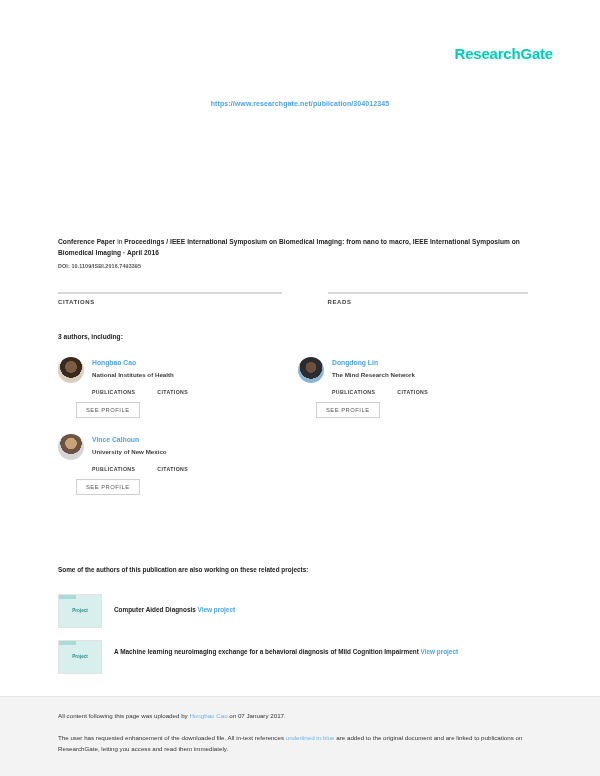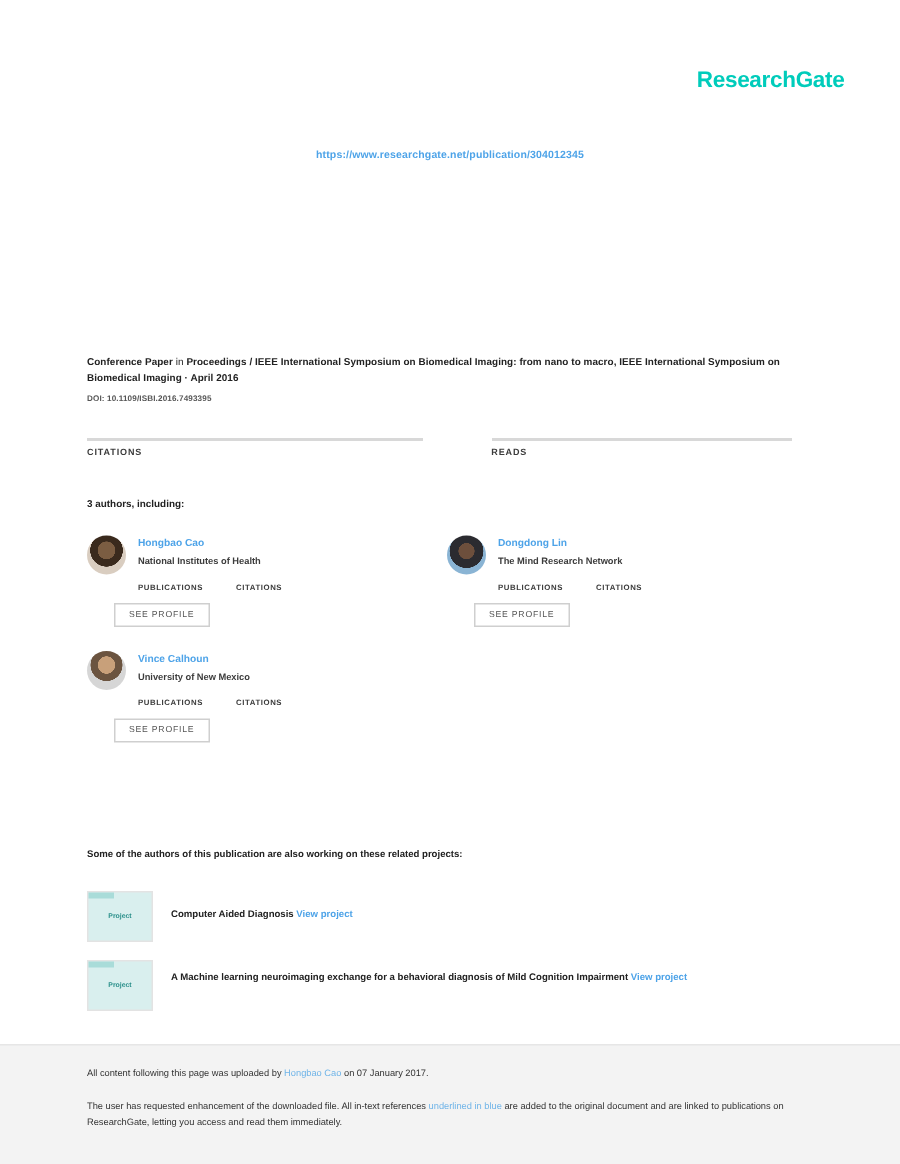--- a/index.html
+++ b/index.html
@@ -21,21 +21,21 @@
     width: 600px;
     height: 776px;
     background: #ffffff;
     box-sizing: border-box;
   }
 
   
   .rg-logo {
     position: absolute;
     top: 45px;
-    right: 37px;
+    right: 47px;
     font-size: 15px;
     font-weight: bold;
     color: #00ccbb;
     letter-spacing: -0.2px;
     text-align: center;
   }
 
   .article-url {
     position: absolute;
     top: 100px;

